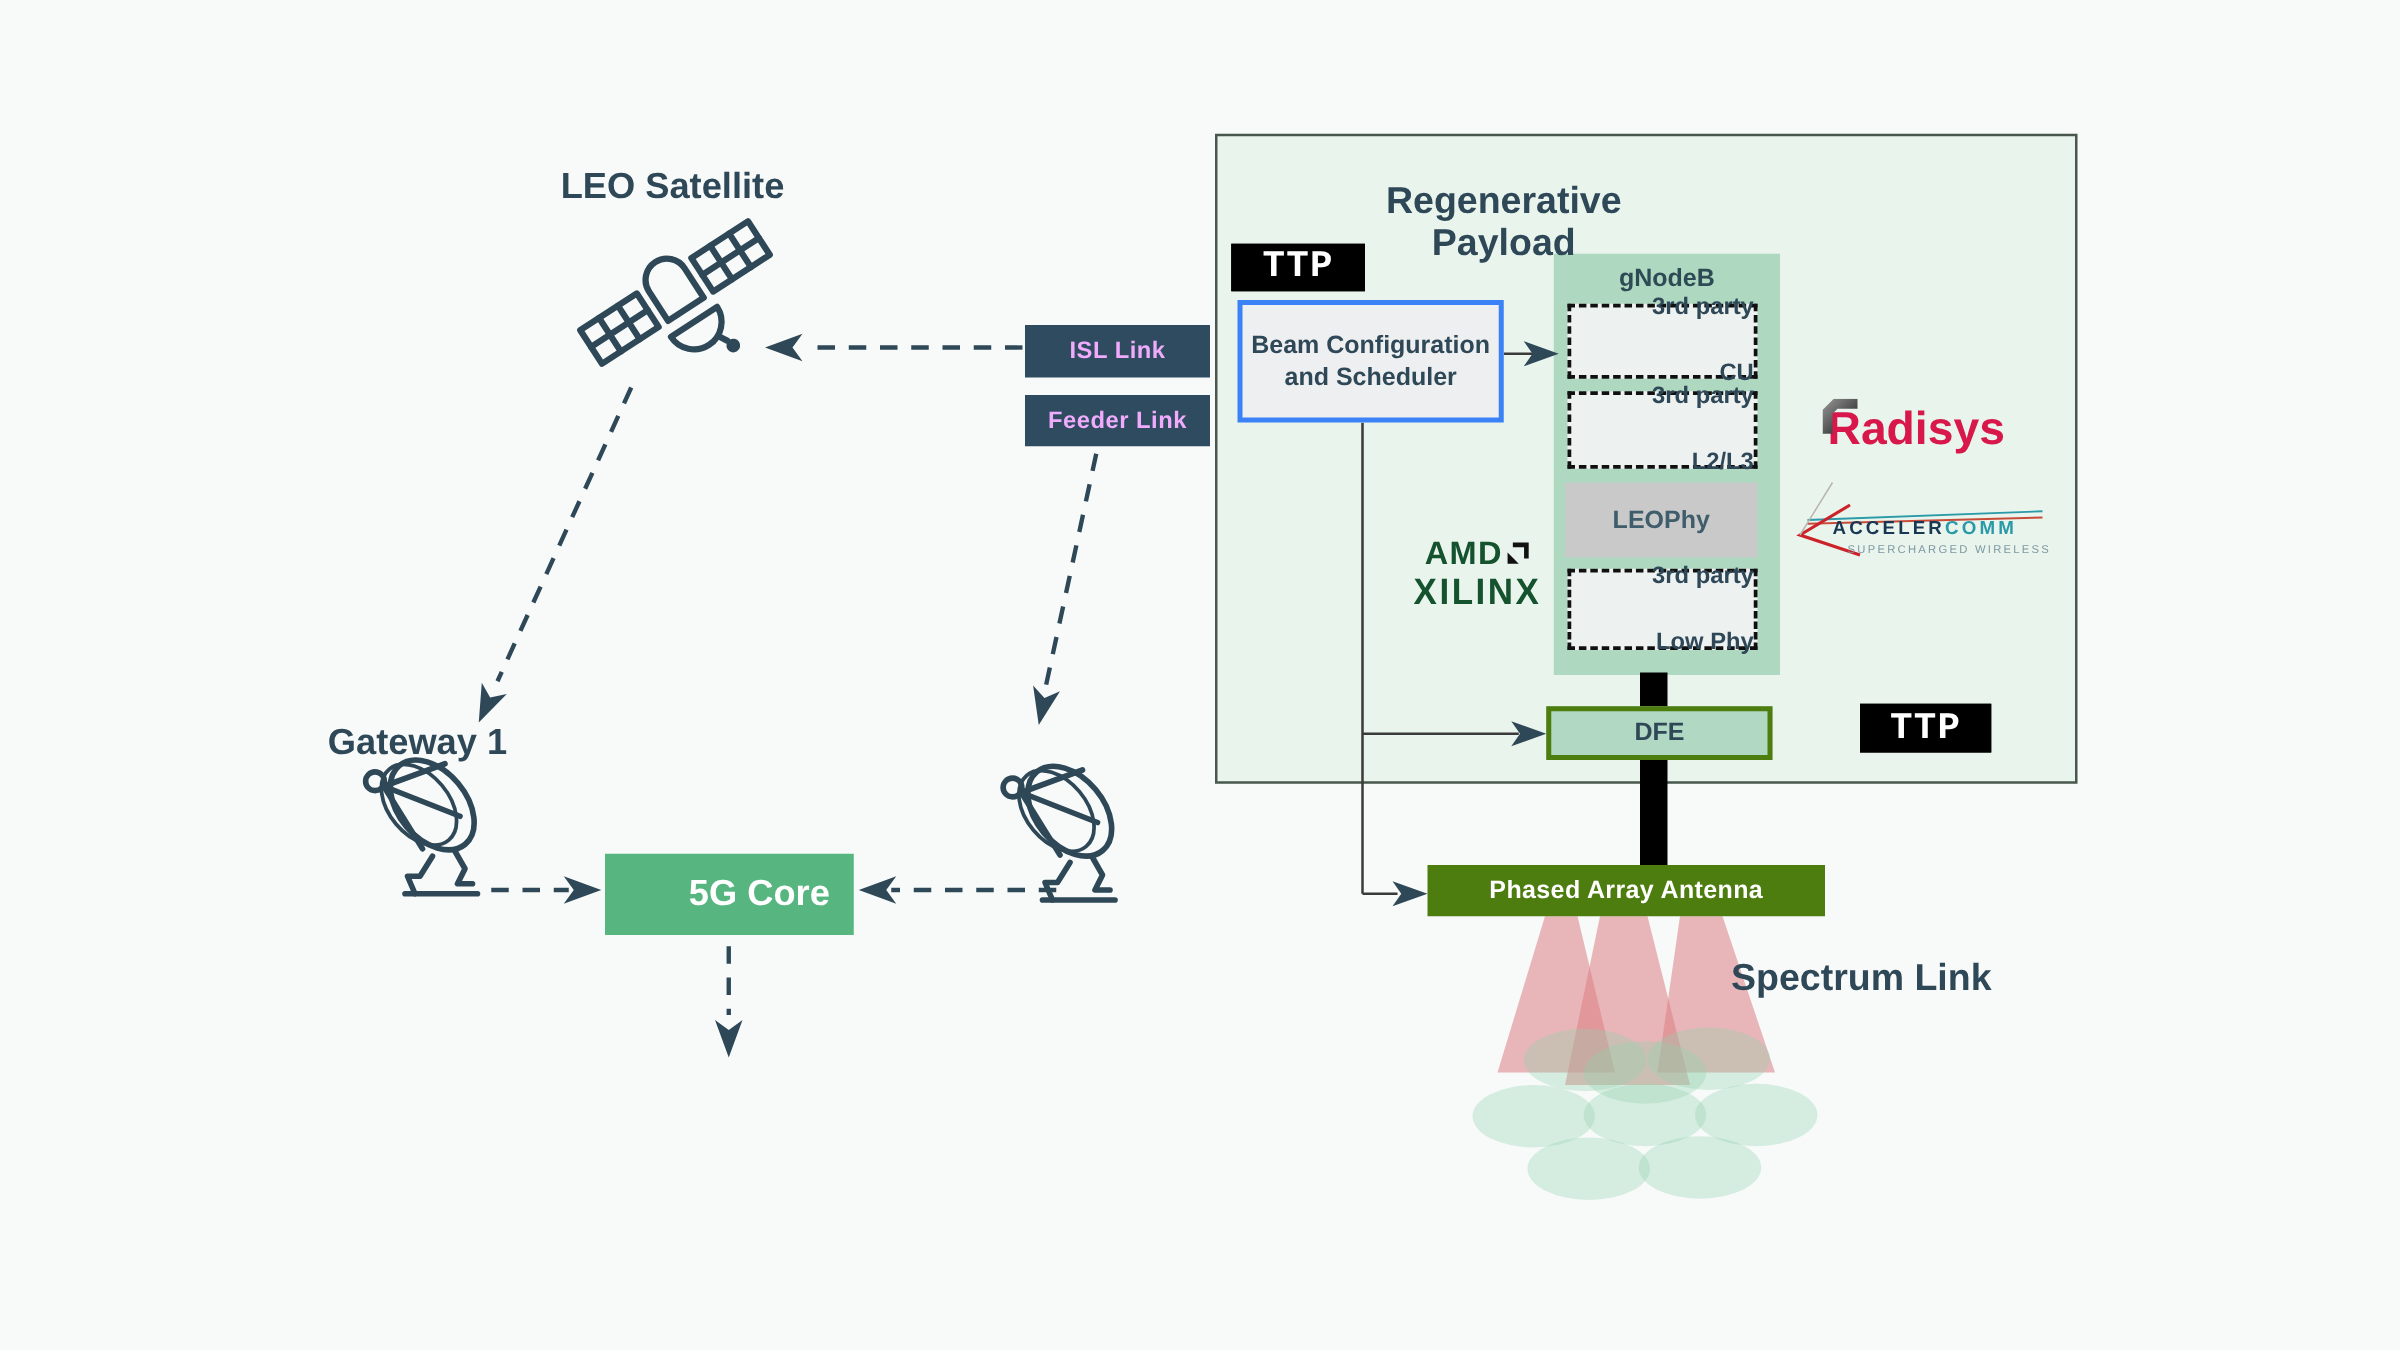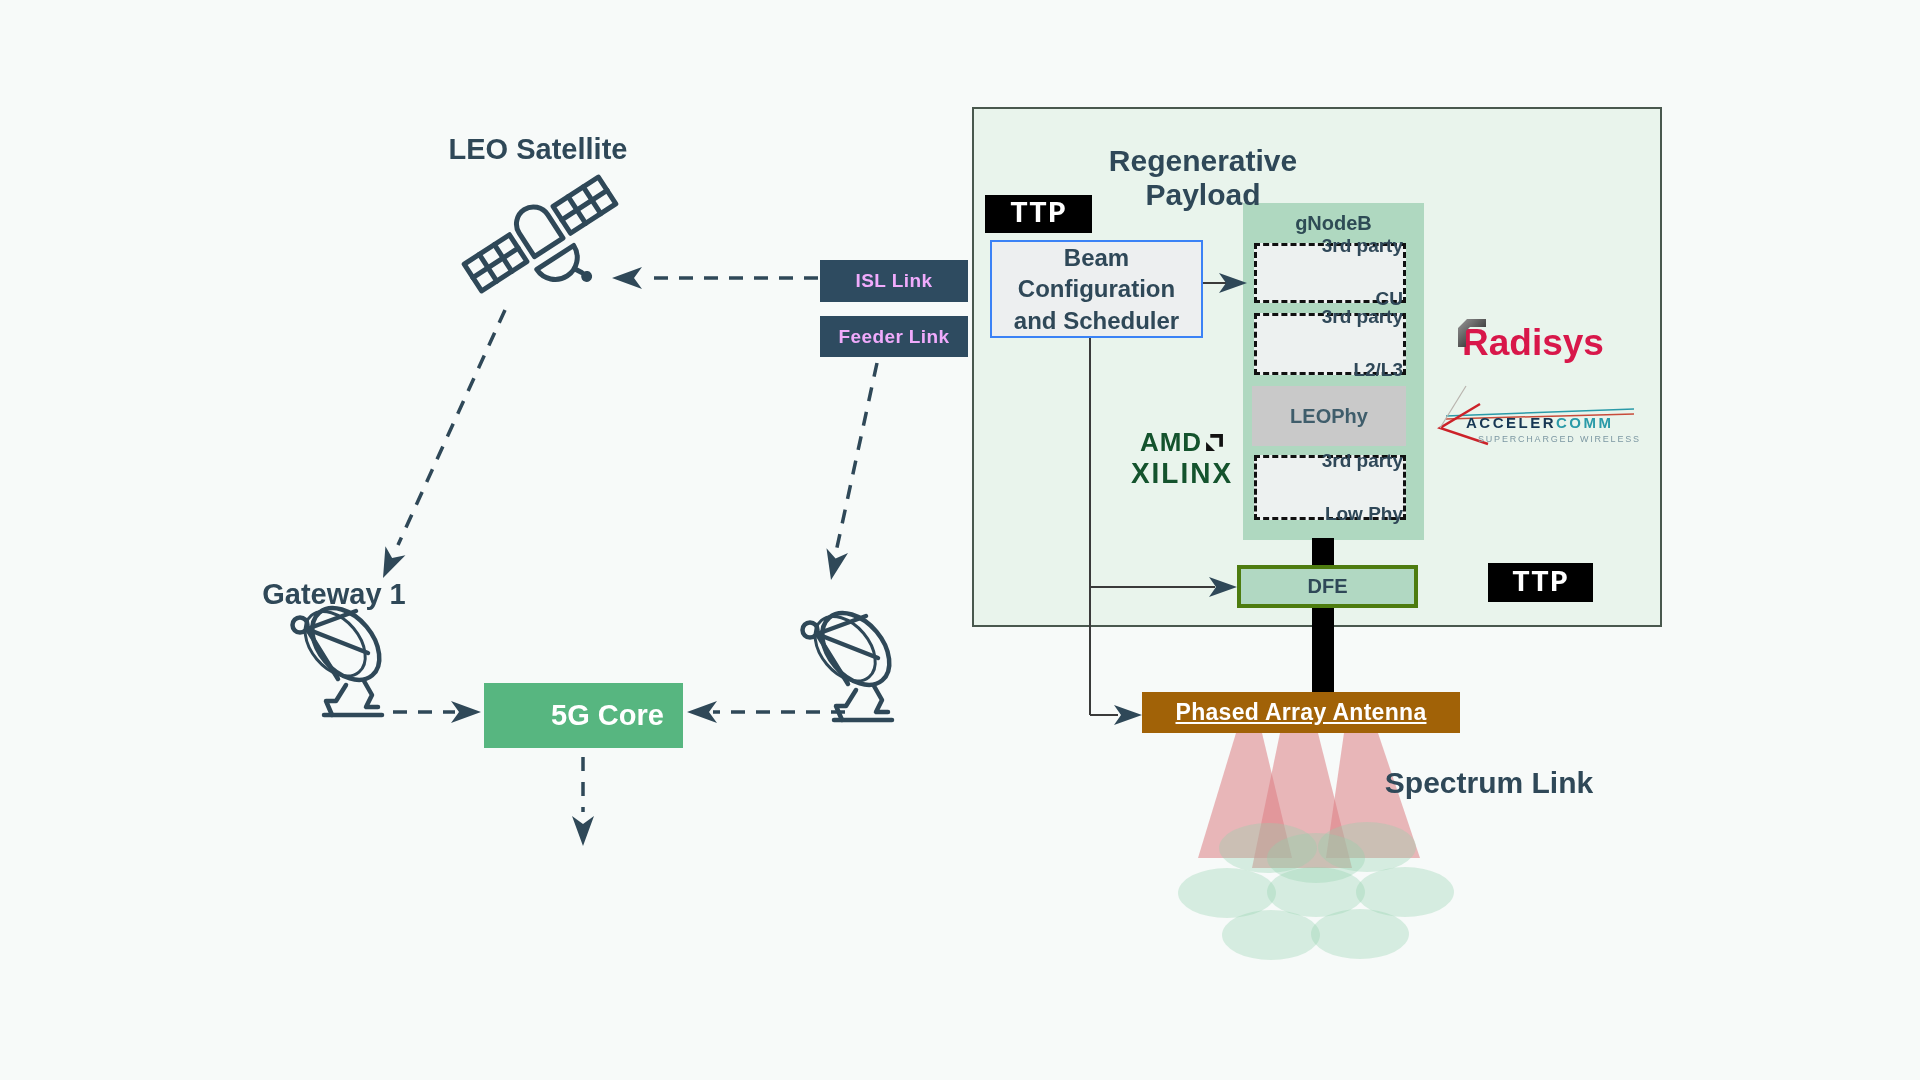--- a/index.html
+++ b/index.html
@@ -12,32 +12,32 @@
   .navybox{position:absolute;z-index:2;background:#2e4b60;color:#f0abfc;font-size:19px;font-weight:600;
            display:flex;align-items:center;justify-content:center;letter-spacing:.4px;}
   .corebox{position:absolute;z-index:2;background:#57b680;color:#fff;font-size:29px;font-weight:700;
            display:flex;align-items:center;justify-content:center;}
   .cloud{position:absolute;z-index:2;background:#dcede0;border-radius:50%;color:#2f4858;font-size:27px;
          font-weight:600;display:flex;align-items:center;justify-content:center;}
   .payload-bg{position:absolute;z-index:0;background:#e9f4ec;border:2px solid #49584e;}
   .payload-title{position:absolute;z-index:2;color:#2f4858;font-size:30px;font-weight:600;text-align:center;}
   .gnodeb-bg{position:absolute;z-index:0;background:#afd8c0;}
   .gnodeb-label{position:absolute;z-index:2;color:#2e4b55;font-size:20px;font-weight:700;text-align:center;}
-  .greybox{position:absolute;z-index:2;background:#edeff0;border:2px solid #3b82f6;color:#2f4858;
-           font-size:24px;font-weight:600;display:flex;flex-direction:column;align-items:center;
+  .greybox{position:absolute;z-index:2;background:#edeff0;border:4px solid #3b82f6;color:#2f4858;
+           font-size:20px;font-weight:600;display:flex;flex-direction:column;align-items:center;
            justify-content:center;line-height:1.3;text-align:center;}
   .dashedbox{position:absolute;z-index:2;background:#edf1f0;border:3px dashed #101010;color:#2f4858;
              font-size:19px;font-weight:600;display:flex;flex-direction:column;align-items:flex-end;
              justify-content:center;line-height:1.3;text-align:center;gap:28px;}
   .leophy{position:absolute;z-index:2;background:#c9c9c9;color:#3f5d6b;font-size:20px;font-weight:600;
           display:flex;align-items:center;justify-content:center;}
   .dfe{position:absolute;z-index:2;background:#b1d8c2;border:4px solid #4d7c0f;color:#2f4858;
        font-size:20px;font-weight:600;display:flex;align-items:center;justify-content:center;}
-  .antenna{position:absolute;z-index:2;background:#a16207;color:#fff;font-size:23px;font-weight:600;
-           display:flex;align-items:center;justify-content:center;letter-spacing:.3px;text-decoration:underline;}
+  .antenna{position:absolute;z-index:2;background:#4d7c0f;color:#fff;font-size:20px;font-weight:600;
+           display:flex;align-items:center;justify-content:center;letter-spacing:.3px;}
   .ttp{position:absolute;z-index:2;background:#000;color:#fff;display:flex;align-items:center;
        justify-content:center;font-family:"Liberation Mono",monospace;font-weight:700;font-size:30px;
        letter-spacing:1px;border:3px solid #000;}
   .amdx{position:absolute;z-index:2;color:#14532d;text-align:center;margin-top:13px;}
   .amdx .amd-row{display:flex;align-items:center;justify-content:center;gap:3px;
                  font-size:26px;font-weight:800;letter-spacing:1px;}
   .amdx .xilinx-row{font-size:28px;font-weight:700;letter-spacing:2px;transform:scaleY(1.05);}
   .radisys{position:absolute;z-index:2;color:#d8174a;font-size:37px;font-weight:700;letter-spacing:0;}
   .radisys .wedge{position:absolute;left:-4px;top:-3px;}
   .acceler{position:absolute;z-index:2;}

